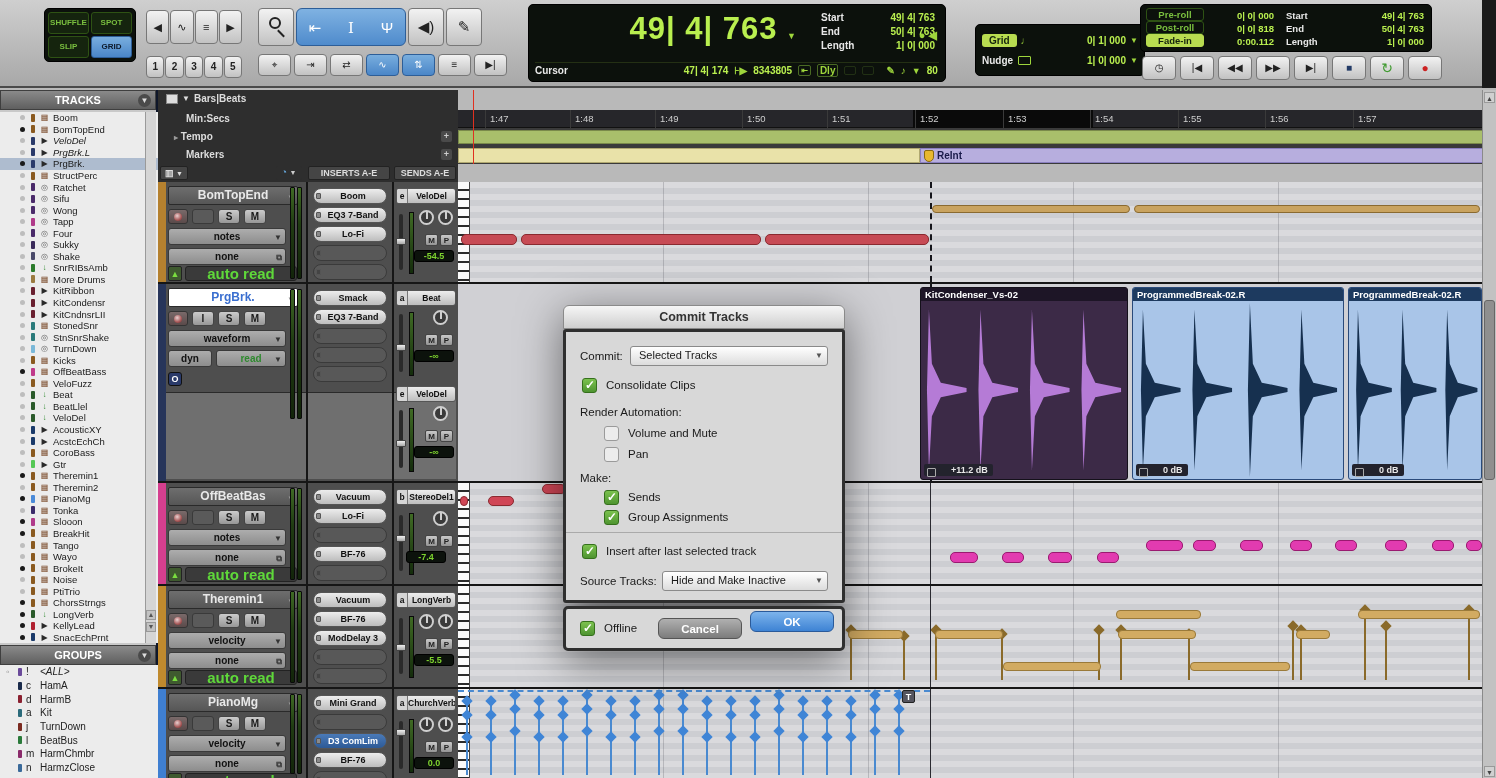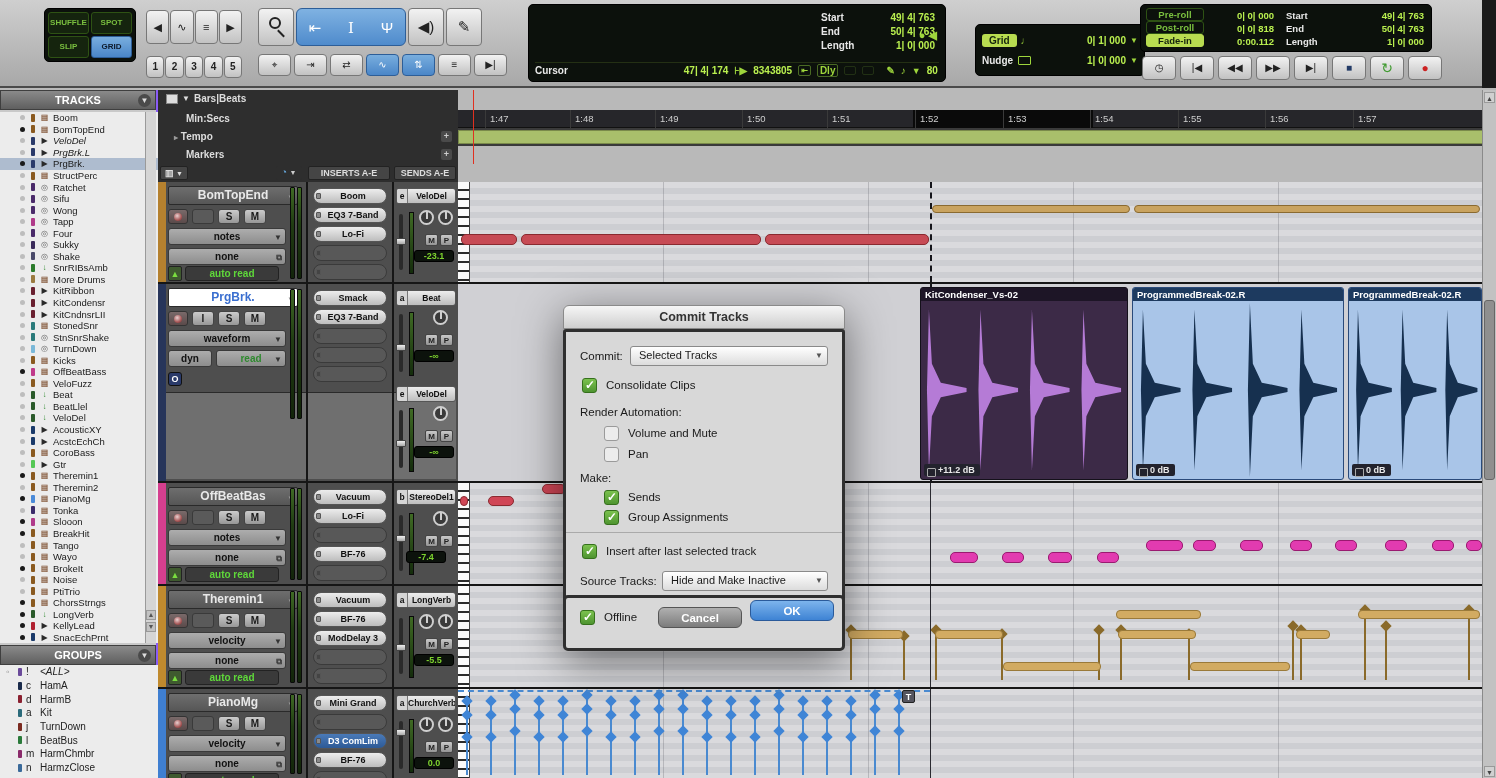--- a/index.html
+++ b/index.html
@@ -43,21 +43,21 @@
 .prv1{position:absolute;left:66px;width:62px;text-align:right;color:#b9ef4f}
 .prl2{position:absolute;left:140px;color:#e8e8e8}
 .prv2{position:absolute;right:2px;color:#b9ef4f}
 .transport{position:absolute;left:1142px;top:56px;display:flex;gap:4px}
 .tbtn{width:34px;height:24px;font-size:10px;line-height:22px}
 .tbtn.stop span{color:#223a66}
 .tbtn.play span{color:#3f9a2f;font-size:14px}
 .tbtn.rec span{color:#cc2222;font-size:12px}
 .topdark{position:absolute;right:0;top:0;width:14px;height:88px;background:#1a1a1a}
 
-.sidebar{position:absolute;left:0;top:90px;width:158px;height:688px;background:#c9c9c9;border-right:2px solid #8b5cf6}
+.sidebar{position:absolute;left:0;top:90px;width:158px;height:688px;background:#c9c9c9;border-right:2px solid #0f172a}
 .shead{position:relative;height:20px;background:linear-gradient(#8a8a8a,#5f5f5f);border:1px solid #3f3f3f;color:#fff;font-weight:bold;font-size:11px;text-align:center;line-height:19px}
 .shead .circ{position:absolute;right:4px;top:3px;width:13px;height:13px;border-radius:50%;background:#4a4a4a;color:#ddd;font-size:8px;line-height:13px}
 .tlist{position:absolute;top:22px;left:0;width:158px;height:531px;background:#ececec;overflow:hidden}
 .trow{display:flex;align-items:center;height:11.55px;font-size:9.5px;padding-left:20px;position:relative}
 .trow.selected{background:#aebccf}
 .trow.italic .tname{font-style:italic}
 .tdot{width:5px;height:5px;border-radius:50%;margin-right:6px;flex:0 0 5px}
 .don{background:#1a1a1a}.doff{background:#bdbdbd}
 .tchip{width:4px;height:8px;margin-right:4px;flex:0 0 4px;border-radius:1px}
 .ticn{width:11px;font-size:8px;margin-right:3px;text-align:center}
@@ -103,21 +103,21 @@
 .namebox .nc{position:absolute;right:2px;top:2px;color:#999;font-size:8px}
 .btnrow{position:absolute;left:10px;top:27px;display:flex;gap:4px}
 .recb{width:20px;height:15px;border-radius:3px;background:linear-gradient(#7a6a6a,#5a4a4a);border:1px solid #333;position:relative}
 .recb::after{content:"";position:absolute;left:5px;top:3px;width:8px;height:8px;border-radius:50%;background:radial-gradient(circle at 40% 35%,#e8d0d0,#a85858 60%,#6a2a2a)}
 .smb{width:22px;height:15px;border-radius:3px;background:linear-gradient(#cbcbcb,#979797);border:1px solid #444;color:#1a1a1a;font-weight:bold;font-size:10px;line-height:14px;text-align:center}
 .spacer{width:22px;height:15px;background:#5a5a5a;border:1px solid #3a3a3a;border-radius:3px}
 .tdd{position:absolute;left:10px;height:17px;background:linear-gradient(#adadad,#8d8d8d);border:1px solid #3a3a3a;border-radius:3px;color:#111;font-size:10px;font-weight:bold;text-align:center;line-height:15px}
 .tdd .dc{position:absolute;right:3px;top:1px;font-size:8px;color:#333}
 .autob{position:absolute;left:10px;display:flex;align-items:center;gap:3px}
 .autotri{width:14px;height:15px;background:#3f5a2f;border:1px solid #222;border-radius:2px;color:#7ade3f;font-size:9px;text-align:center;line-height:14px}
-.autotxt{width:94px;height:15px;background:#3a3a3a;border:1px solid #222;border-radius:3px;color:#5fd83a;font-weight:bold;font-size:10px;text-align:center;line-height:14px}
+.autotxt{width:112px;height:15px;background:#3a3a3a;border:1px solid #222;border-radius:3px;color:#5fd83a;font-weight:bold;font-size:15px;text-align:center;line-height:14px}
 .mtr{position:absolute;width:5px;background:linear-gradient(180deg,#3f6a24 0%,#203c12 40%,#12240a 100%);border:1px solid #0a0a0a;border-radius:1px}
 .inscol{position:absolute;left:148px;top:0;width:84px;height:100%;border-left:2px solid #161616;padding:6px 3px 0 5px}
 .ins{position:relative;height:16px;margin-bottom:3px;background:linear-gradient(#ededed,#bdbdbd);border:1px solid #555;border-radius:8px;font-size:9px;font-weight:bold;color:#111;text-align:center;line-height:14px;padding-left:6px}
 .ins.empty{background:#585858;border-color:#3a3a3a}
 .ins.hl{background:linear-gradient(#4a7ab8,#2d5a96);color:#fff}
 .insdot{position:absolute;left:2px;top:4px;width:5px;height:6px;background:#8a8a8a;border:1px solid #555;border-radius:1px}
 .ins.empty .insdot{background:#444}
 .sndcol{position:absolute;left:234px;top:0;width:66px;height:100%;border-left:2px solid #161616;padding:6px 2px 0 2px}
 .sndbtn{position:relative;height:16px;background:linear-gradient(#ededed,#bdbdbd);border:1px solid #555;border-radius:3px;font-size:8.5px;font-weight:bold;color:#111;line-height:14px;display:flex}
 .sndslot{width:11px;border-right:1px solid #777;text-align:center;background:#d5d5d5;border-radius:2px 0 0 2px}
@@ -149,35 +149,35 @@
 .stalk{position:absolute;top:10px;width:2px;height:76px;background:#4a8ad0}
 .stalk i{position:absolute;left:-3px;width:8px;height:8px;background:#3f85d6;transform:rotate(45deg)}
 .dashline{position:absolute;top:0;width:0;height:100%;border-left:2px dashed #15151a}
 .solidline{position:absolute;top:0;width:1px;height:100%;background:#2a2a30}
 .selline{position:absolute;top:1px;height:0;border-top:2px dashed #4a8ad0}
 .tbadge{position:absolute;width:13px;height:13px;background:#55555f;border:1px solid #222;border-radius:2px;color:#fff;font-size:9px;font-weight:bold;text-align:center;line-height:12px}
 
 .clip{position:absolute;border-radius:3px;overflow:hidden;border:1px solid #222}
 .clip .chead{position:absolute;left:0;right:0;top:0;height:13px;color:#fff;font-size:9.5px;font-weight:bold;padding-left:4px;line-height:13px;white-space:nowrap}
 .clip svg{position:absolute;left:0;top:13px;width:100%;height:calc(100% - 13px)}
-.cbadge{position:absolute;bottom:3px;left:3px;background:#23232d;color:#e8e8e8;font-size:9px;font-weight:bold;padding:1px 5px 1px 14px;border-radius:2px}
+.cbadge{position:absolute;bottom:3px;left:3px;background:#23232d;color:#e8e8e8;font-size:9px;font-weight:bold;padding:1px 5px 1px 27px;border-radius:2px}
 .cbadge::before{content:"";position:absolute;left:3px;top:4px;width:7px;height:7px;border:1px solid #aaa;border-radius:1px}
 .clip1{background:#3c2a47;border-color:#14101a}
 .clip1 .chead{background:#1d1526}
 .clipb{background:#a9c5e8;border-color:#2a4a7a}
 .clipb .chead{background:#1d3a5f}
 
 .vscroll{position:absolute;right:0;top:90px;width:14px;height:688px;background:#c2c2c2;border-left:1px solid #8a8a8a}
 .vthumb{position:absolute;left:1px;width:11px;background:#8f8f8f;border:1px solid #666;border-radius:3px}
 .vscroll i{position:absolute;left:1px;width:11px;height:11px;font-style:normal;font-size:7px;text-align:center;line-height:11px;color:#444;background:#d0d0d0;border:1px solid #999}
 
 .dlg{position:absolute;left:563px;top:305px;width:282px;height:346px;z-index:50;filter:drop-shadow(0 10px 22px rgba(0,0,0,.5))}
 .dlg-title{position:absolute;left:0;top:0;right:0;height:24px;background:linear-gradient(#f6f6f6,#cfcfcf);border:1px solid #8a8a8a;border-radius:6px 6px 0 0;text-align:center;font-size:12.5px;font-weight:bold;color:#333;line-height:23px}
 .dlg-body{position:absolute;left:0;top:24px;right:0;height:274px;background:#d8d8d8;border:3px solid #2f2f2f;border-radius:3px}
-.dlg-foot{position:absolute;left:0;bottom:0;right:0;height:56px;background:#d8d8d8;border:3px solid #2f2f2f;border-radius:5px}
+.dlg-foot{position:absolute;left:0;bottom:0;right:0;height:45px;background:#d8d8d8;border:3px solid #2f2f2f;border-radius:5px}
 .dl{position:absolute;font-size:11.5px;color:#1a1a1a}
 .cb{position:absolute;width:15px;height:15px;border-radius:3px}
 .cb.on{background:linear-gradient(#7cc24f,#4e9430);border:1px solid #35701c}
 .cb.on::after{content:"✓";position:absolute;left:2px;top:-1px;color:#fff;font-size:12px;font-weight:bold}
 .cb.off{background:#ececec;border:1px solid #9a9a9a}
 .ddl{position:absolute;background:linear-gradient(#ffffff,#dcdcdc);border:1px solid #8a8a8a;border-radius:3px;font-size:11px;color:#1a1a1a;padding:2px 16px 2px 8px;height:20px}
 .ddl .dc{position:absolute;right:4px;top:4px;font-size:8px;color:#555}
 .divline{position:absolute;left:0;right:0;height:1px;background:#aaa}
 .dbtn{position:absolute;height:21px;border-radius:6px;color:#fff;font-weight:bold;font-size:11.5px;text-align:center;line-height:20px}
 .dbtn.cancel{background:linear-gradient(#b0b0b0,#7c7c7c);border:1px solid #555}
@@ -229,20 +229,21 @@
     <button class="btn3d">⌖</button>
         <button class="btn3d">⇥</button>
         <button class="btn3d">⇄</button>
         <button class="btn3d on">∿</button>
         <button class="btn3d on">⇅</button>
         <button class="btn3d">≡</button>
         <button class="btn3d">▶|</button>
       </div>
 
     <div class="lcd main-lcd">
+      <div class="bigctr"><span>49| 4| 763</span> <span class="caret">▼</span></div>
       <div class="selcol" style="left:292px">
         <div class="lab">Start</div>
         <div class="lab">End</div>
         <div class="lab">Length</div>
       </div>
       <div class="selcol" style="left:310px;width:96px;text-align:right">
         <div style="color:#b9ef4f">49| 4| 763</div>
         <div style="color:#b9ef4f">50| 4| 763</div>
         <div style="color:#b9ef4f">1| 0| 000</div>
       </div>
@@ -677,20 +678,28 @@
             <span class="mtick" style="left: 545px;"><span>1:53</span></span>
             <span class="mtick" style="left: 632px;"><span>1:54</span></span>
             <span class="mtick" style="left: 720px;"><span>1:55</span></span>
             <span class="mtick" style="left: 807px;"><span>1:56</span></span>
             <span class="mtick" style="left: 895px;"><span>1:57</span></span>
           </div>
       </div>
       <div class="temporow">
           <div class="tempobar"></div>
         </div>
+      <div class="markrow">
+        <div class="markyellow"></div>
+        <div class="markpurple"></div>
+        <div class="marker-badge" style="left:466px">
+            <span class="shield"></span>
+            <span>ReInt</span>
+          </div>
+      </div>
     </div>
   </div>
   <div class="playhead"></div>
 
   <div class="colhead">
     <div class="colseg" style="left:2px;width:28px"><span>▥</span> <span style="font-size:7px">▼</span></div>
     <div class="colseg" style="left:118px;width:26px;background:#2e2e2e;border:none;color:#6ab0e8"><span>◔</span> <span style="font-size:7px;color:#ccc">▼</span></div>
     <div class="colseg" style="left:150px;width:82px">INSERTS A-E</div>
     <div class="colseg" style="left:236px;width:62px">SENDS A-E</div>
   </div>
@@ -729,21 +738,21 @@
         <div class="smtr" style="top:8px;height:62px"></div>
         <div class="fader" style="top:10px;height:56px">
             <span class="fthumb" style="top:24px"></span>
           </div>
         <div class="knob" style="right:22px;top:6px"></div>
         <div class="knob" style="right:3px;top:6px"></div>
         <div class="mpb" style="right:3px;top:30px">
             <span>M</span>
             <span>P</span>
           </div>
-        <div class="sval" style="right:2px;top:46px">-23.1</div>
+        <div class="sval" style="right:2px;top:46px">-54.5</div>
       </div>
     </div>
   </div>
 
   <div class="ctlrow" style="top:284px;height:199px">
     <div class="cstrip" style="background:#27355a"></div>
     <div class="namebox sel"><span>PrgBrk.</span><span class="nc">▼</span></div>
     <div class="btnrow">
         <span class="recb"></span>
         <span class="smb">I</span>

